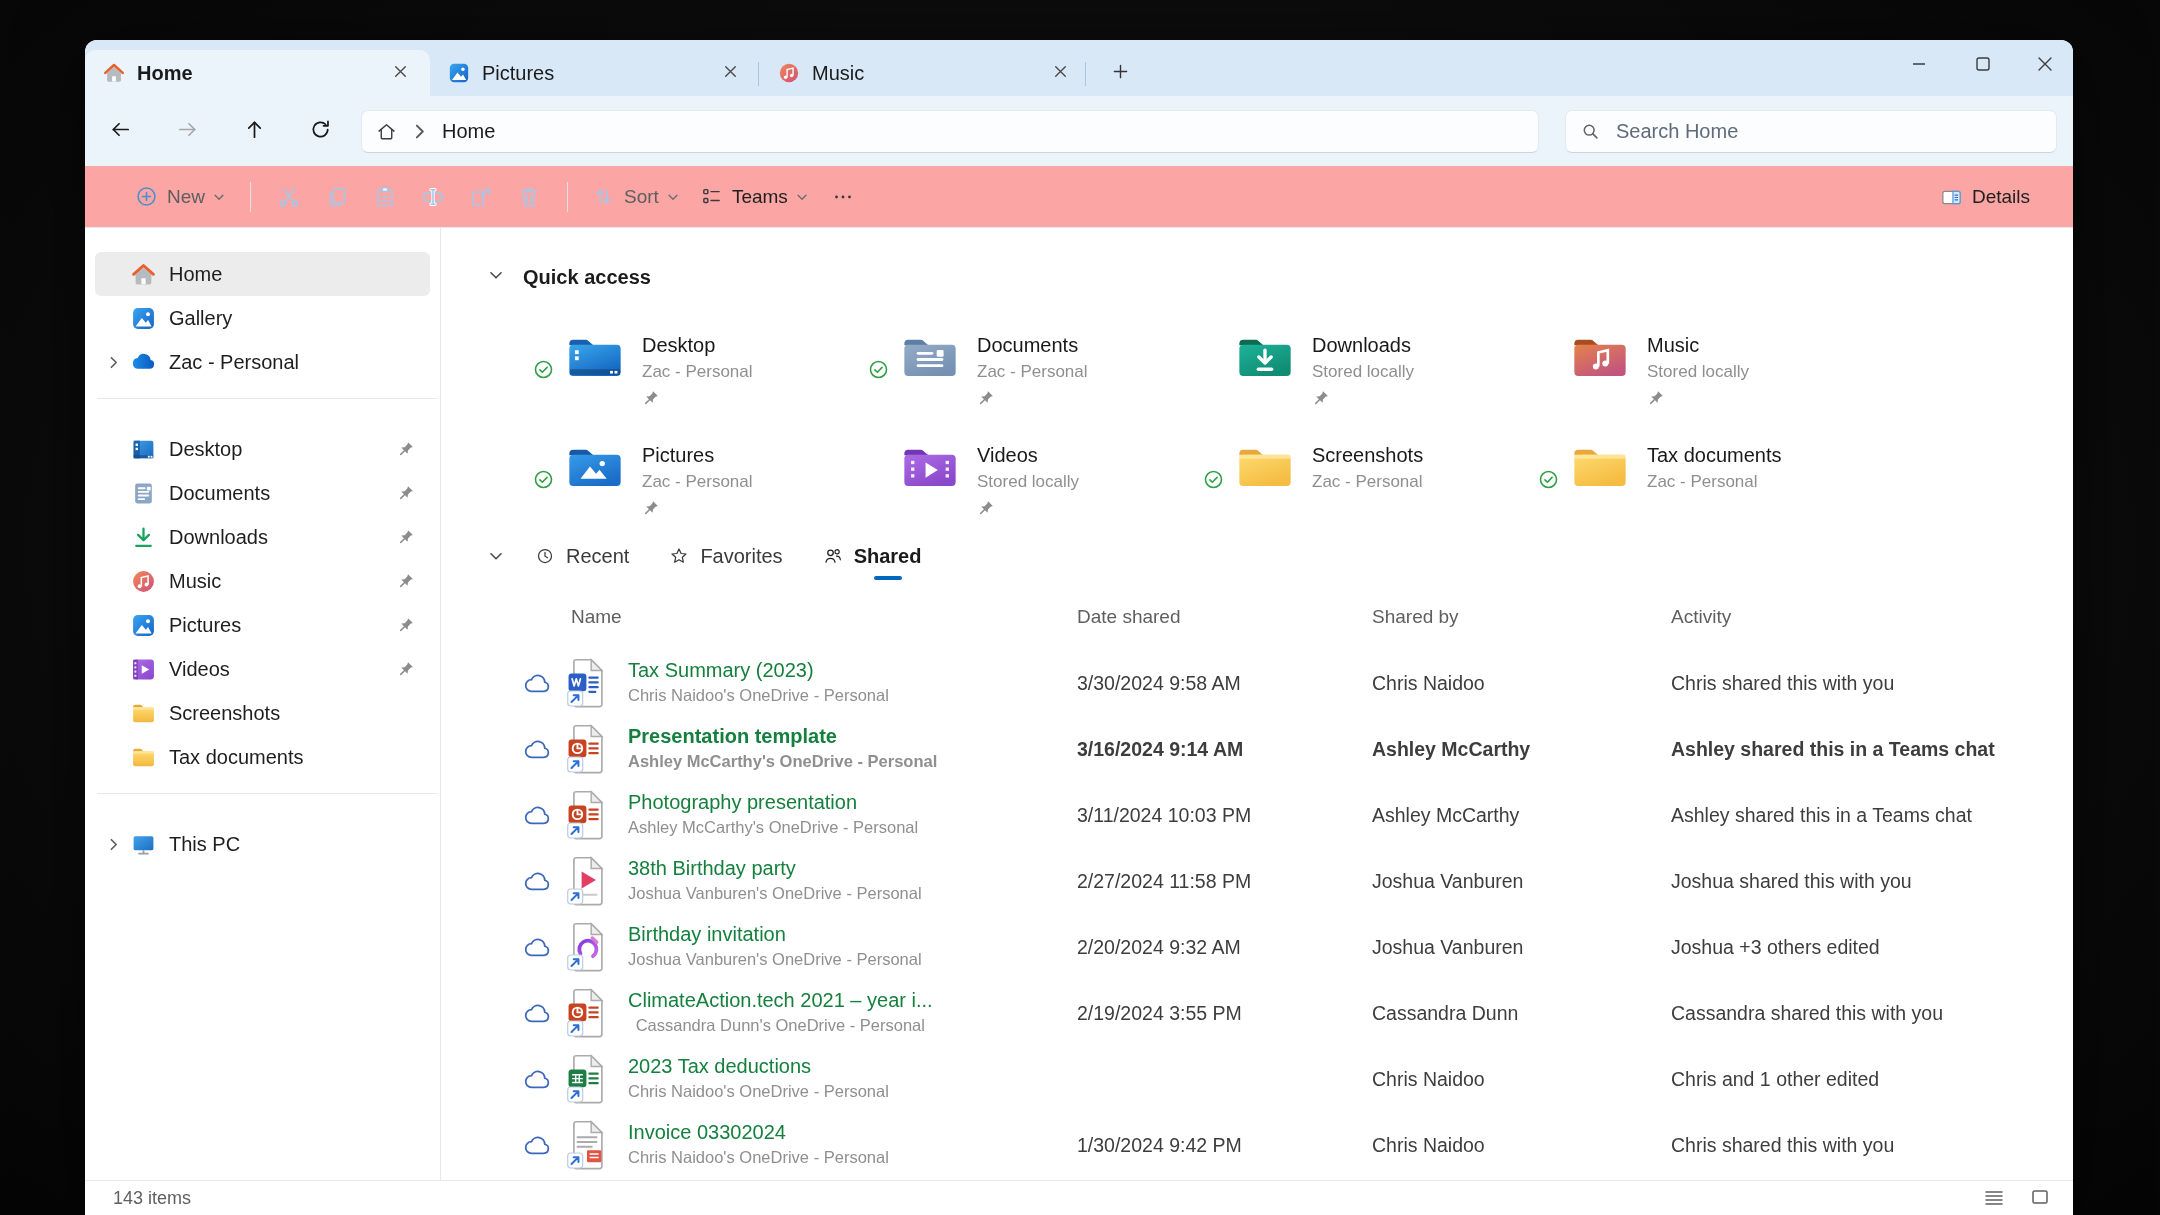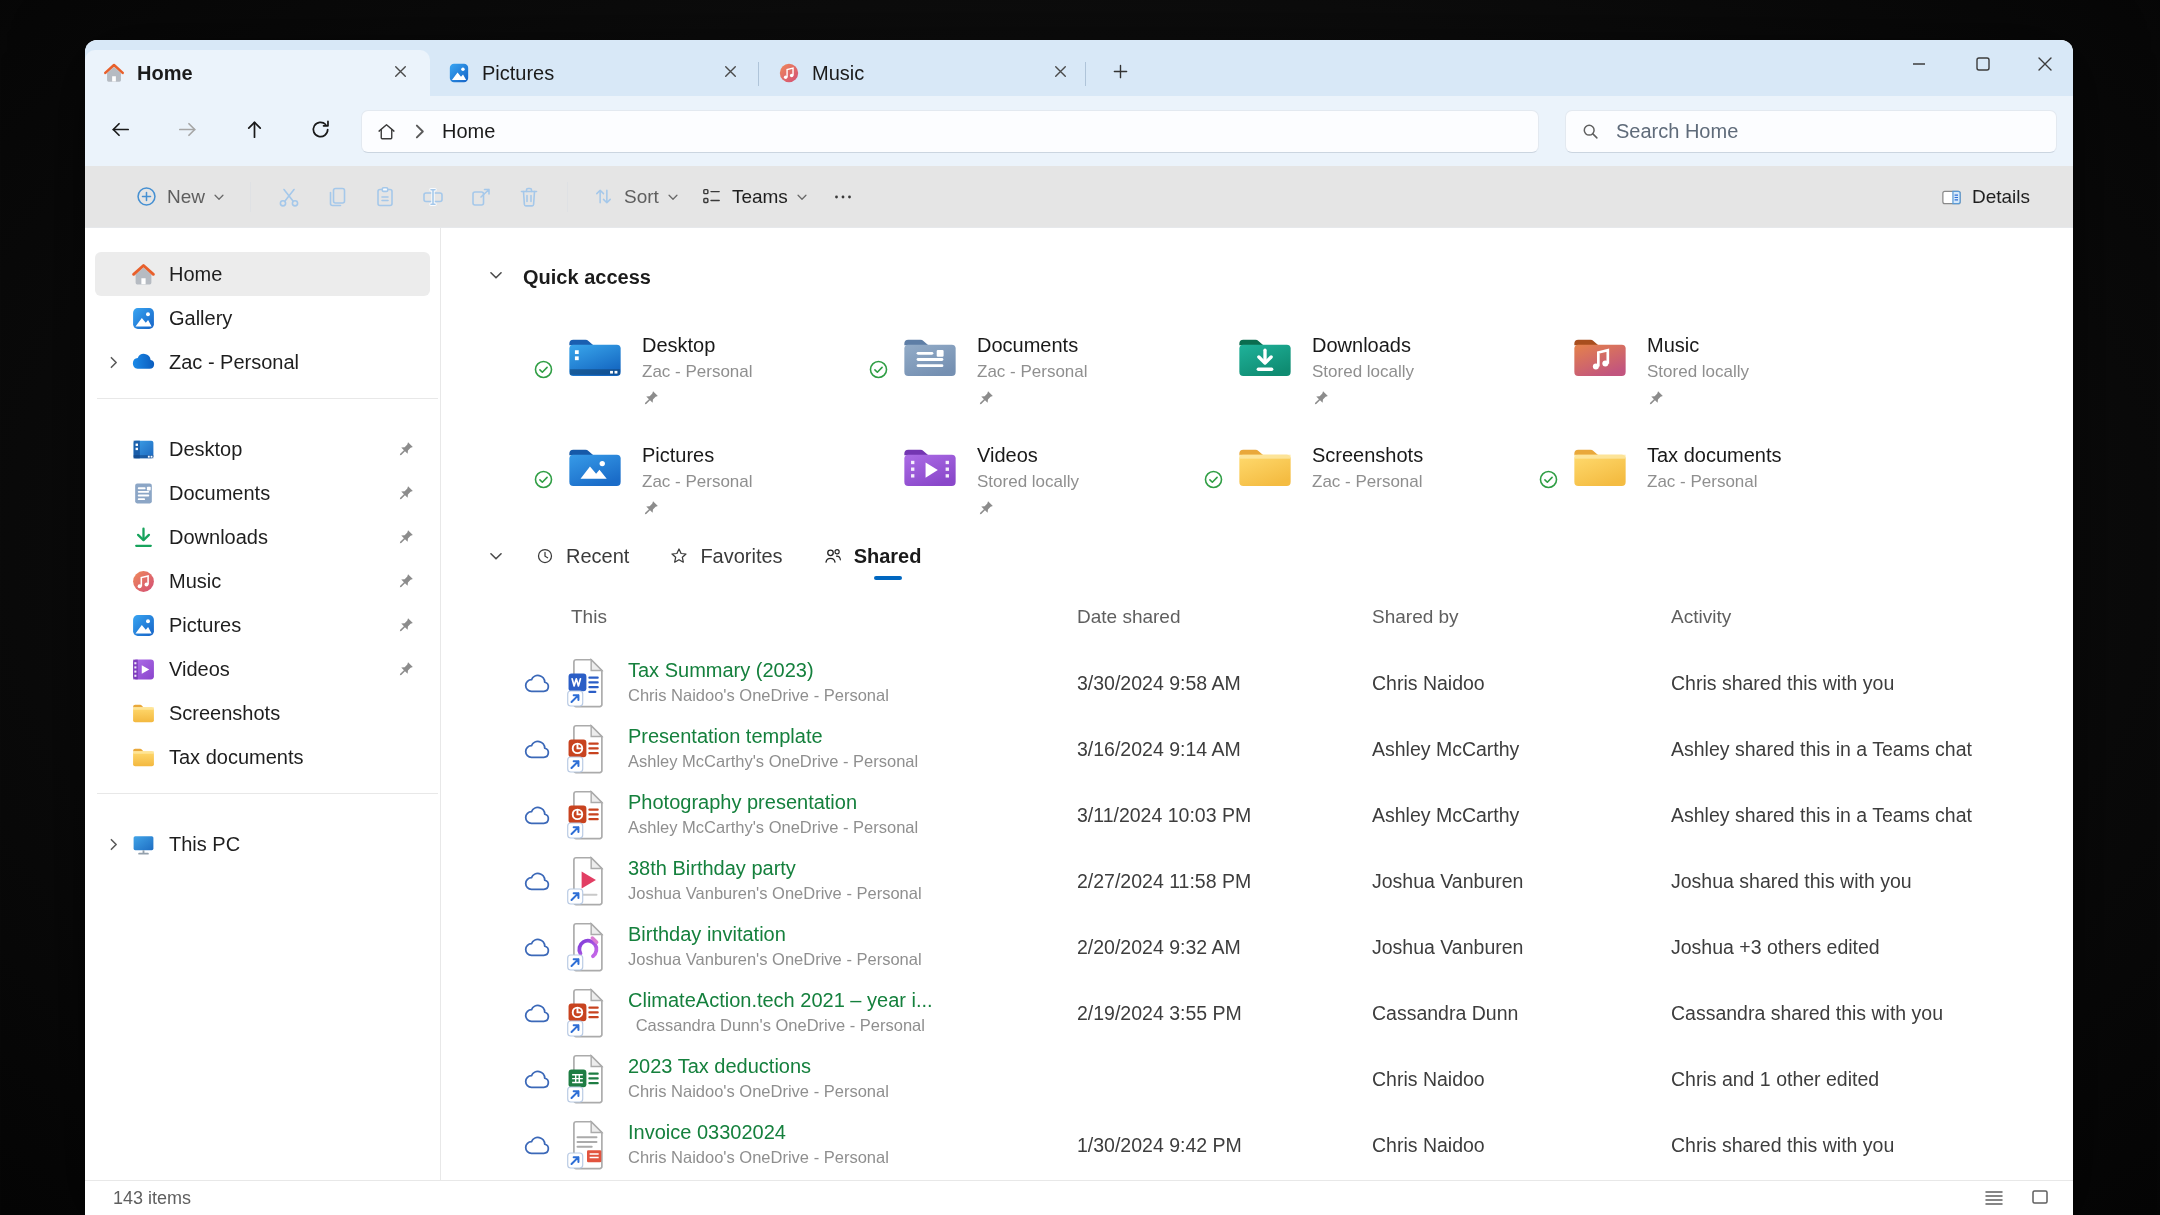--- a/index.html
+++ b/index.html
@@ -40,21 +40,21 @@
   .crumb-chev svg{width:16px;height:16px;display:block}
   .crumb{font-size:20px;color:#1b1b1b}
   .searchbox{position:absolute;left:1480px;top:14px;width:492px;height:43px;background:#FCFDFF;
              border:1px solid #E3E9F0;border-bottom-color:#CBD5E0;border-radius:7px;
              box-sizing:border-box;display:flex;align-items:center;padding:0 14px}
   .searchbox .icon svg{width:21px;height:21px;display:block;margin-right:13px}
   .searchbox input{border:none;outline:none;background:transparent;font-family:inherit;
                    font-size:20px;color:#1b1b1b;width:100%}
   .searchbox input::placeholder{color:#5F6B7A}
   
-  .toolbar{position:absolute;left:0;top:126px;right:0;height:62px;background:#e5e5e5;
+  .toolbar{position:absolute;left:0;top:126px;right:0;height:62px;background:#fca5a5;
            border-bottom:1px solid #E6E8EB;box-sizing:border-box;display:flex;align-items:center;
            padding-left:40px}
   .tbtn{display:flex;align-items:center;height:44px;padding:0 10px;border-radius:6px}
   .tbtn .icon svg{width:23px;height:23px;display:block}
   .tbtn-label{font-size:19px;color:#5E5E5E;margin:0 7px 0 9px}
   .tbtn-label.dark{color:#1f1f1f}
   .tbtn .chev svg{width:14px;height:14px;display:block}
   .ticon{width:46px;height:44px;display:flex;align-items:center;justify-content:center;border-radius:6px;margin:0 1px}
   .ticon svg{width:24px;height:24px;display:block}
   .tsep{width:1px;height:30px;background:#DFE1E4;margin:0 14px}
@@ -891,21 +891,21 @@
               <circle cx="9" cy="8.2" r="3.3"></circle>
               <path d="M3.6 19.4 a5.5 5.5 0 0 1 10.8 0"></path>
               <circle cx="16.9" cy="6.9" r="2.5" stroke-width="1.4"></circle>
               <path d="M16.2 12.2 a4.6 4.6 0 0 1 4.6 4.4" stroke-width="1.4"></path>
             </svg>
           </span>
           <span class="pivot-label">Shared</span>
         </div>
       </div>
     <div class="thead" id="thead">
-        <span class="th" style="left: 129px;">This</span>
+        <span class="th" style="left: 129px;">Name</span>
         <span class="th" style="left: 635px;">Date shared</span>
         <span class="th" style="left: 930px;">Shared by</span>
         <span class="th" style="left: 1229px;">Activity</span>
       </div>
     <div class="rows" id="rows">
         <div class="frow" style="top: 0px;">
           <span class="cloud">
             <svg viewBox="0 0 27 19">
               <path d="M7.2 16.5 h11.9 a4.4 4.4 0 0 0 .9-8.7 A6.6 6.6 0 0 0 7.3 5.3 5.1 5.1 0 0 0 7.2 16.5 Z" fill="none" stroke="#3B68B8" stroke-width="1.7" stroke-linejoin="round"></path>
             </svg>
@@ -924,21 +924,21 @@
             </svg>
           </span>
           <div class="nameblock">
             <div class="f-name">Tax Summary (2023)</div>
             <div class="f-sub">Chris Naidoo's OneDrive - Personal</div>
           </div>
           <div class="fcell date">3/30/2024 9:58 AM</div>
           <div class="fcell sharer">Chris Naidoo</div>
           <div class="fcell activity">Chris shared this with you</div>
         </div>
-        <div class="frow" style="top: 66px;">
+        <div class="frow" style="top: 66px; font-weight: bold;">
           <span class="cloud">
             <svg viewBox="0 0 27 19">
               <path d="M7.2 16.5 h11.9 a4.4 4.4 0 0 0 .9-8.7 A6.6 6.6 0 0 0 7.3 5.3 5.1 5.1 0 0 0 7.2 16.5 Z" fill="none" stroke="#3B68B8" stroke-width="1.7" stroke-linejoin="round"></path>
             </svg>
           </span>
           <span class="ficon">
             <svg viewBox="0 0 34 42">
               <path d="M7.8 1.5 H20.5 L29.5 10.5 V39 a1.8 1.8 0 0 1-1.8 1.8 H7.8 A1.8 1.8 0 0 1 6 39 V3.3 A1.8 1.8 0 0 1 7.8 1.5 Z" fill="#fff" stroke="#ABABAB" stroke-width="1.4"></path>
               <path d="M20.5 1.5 29.5 10.5 H20.5 Z" fill="#EDEDED" stroke="#ABABAB" stroke-width="1.2"></path>
               <rect x="1.5" y="13" width="15" height="15" rx="2.5" fill="#C8431F"></rect>

